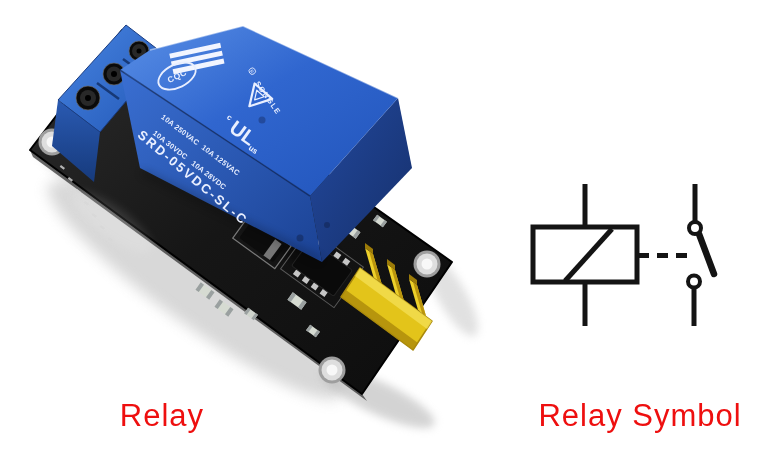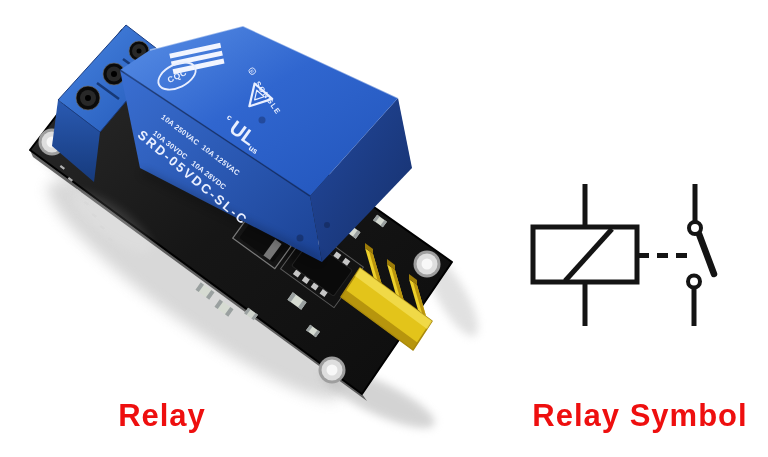--- a/index.html
+++ b/index.html
@@ -1,20 +1,20 @@
 <!DOCTYPE html>
 <html><head>
 <meta charset="utf-8">
 <style>
   html,body{margin:0;padding:0;background:#ffffff;}
   .stage{position:relative;width:768px;height:457px;background:#fff;overflow:hidden;
          font-family:"Liberation Sans", sans-serif;}
   .photo-svg{position:absolute;left:0;top:0;filter:blur(.3px);}
   .symbol-svg{position:absolute;left:0;top:0;}
-  .caption{position:absolute;top:398px;color:#ee0f0f;font-weight:bold;font-size:31px;
+  .caption{position:absolute;top:398px;color:#ee0f0f;font-weight:normal;font-size:31px;
            letter-spacing:1px;text-align:center;line-height:1.15;
            font-family:"Liberation Sans", sans-serif;}
   .caption.left{left:40px;width:244px;}
   .caption.right{left:495px;width:290px;}
   text{font-family:"Liberation Sans", sans-serif;}
 </style>
 </head>
 <body>
 
 <div class="stage">

